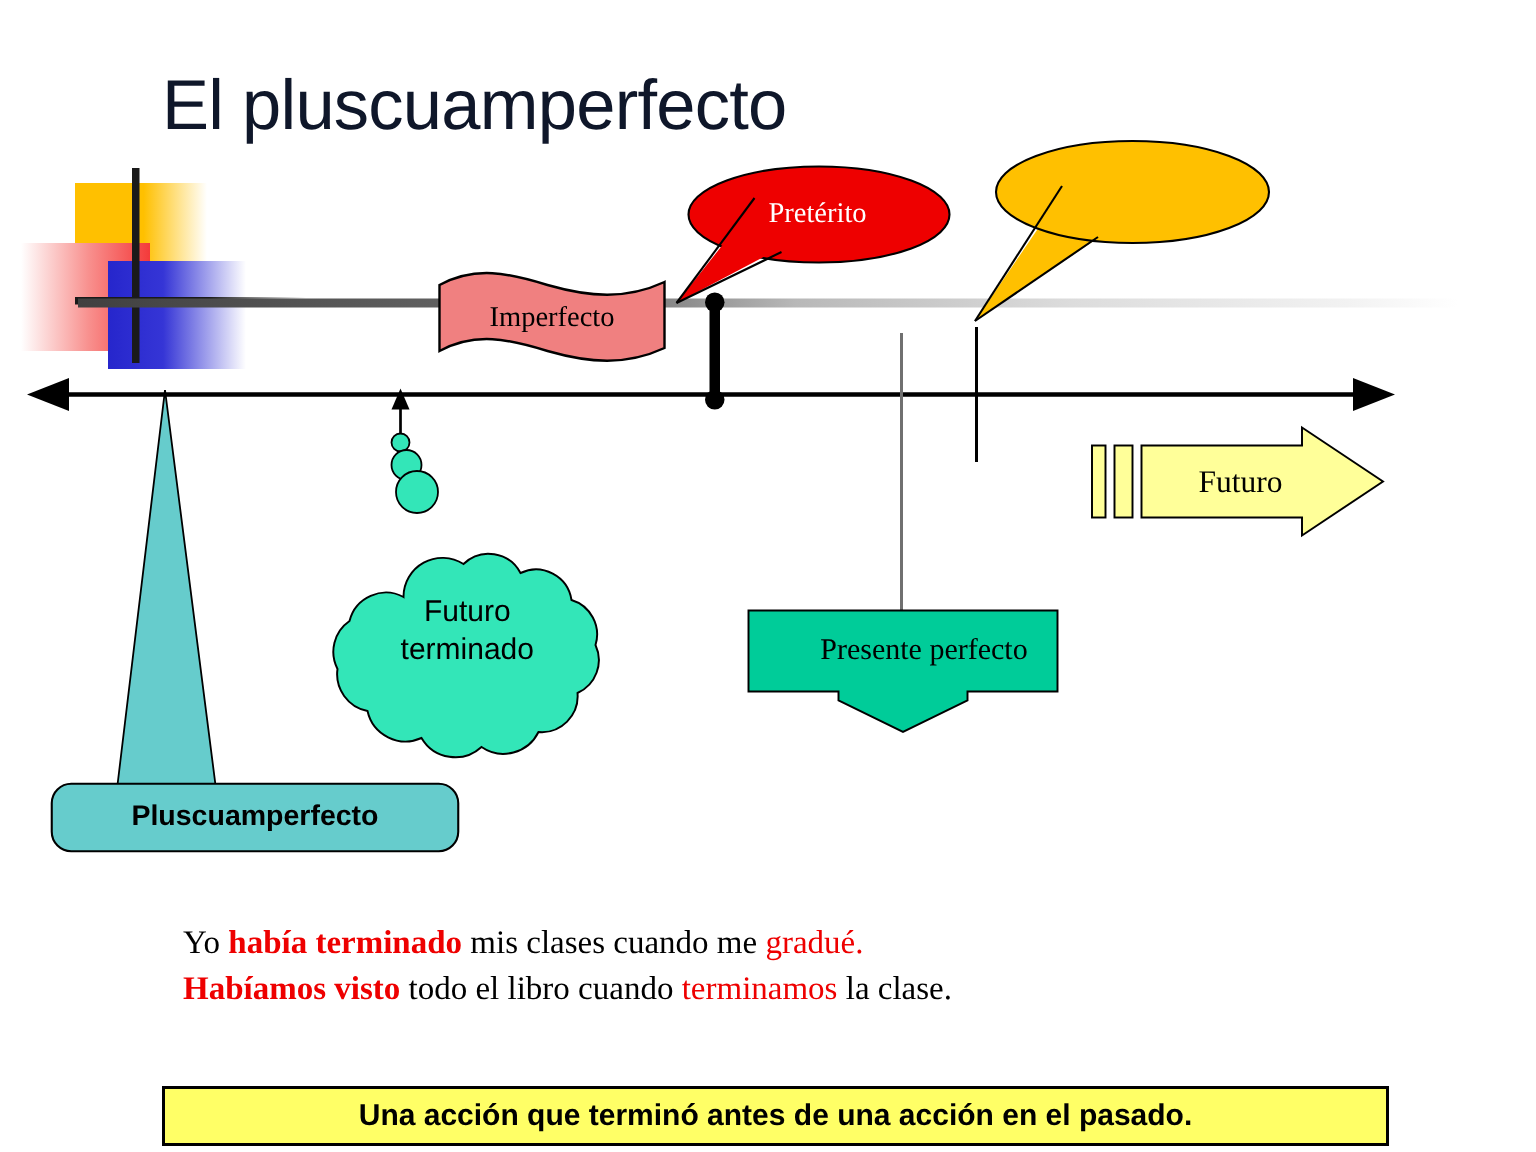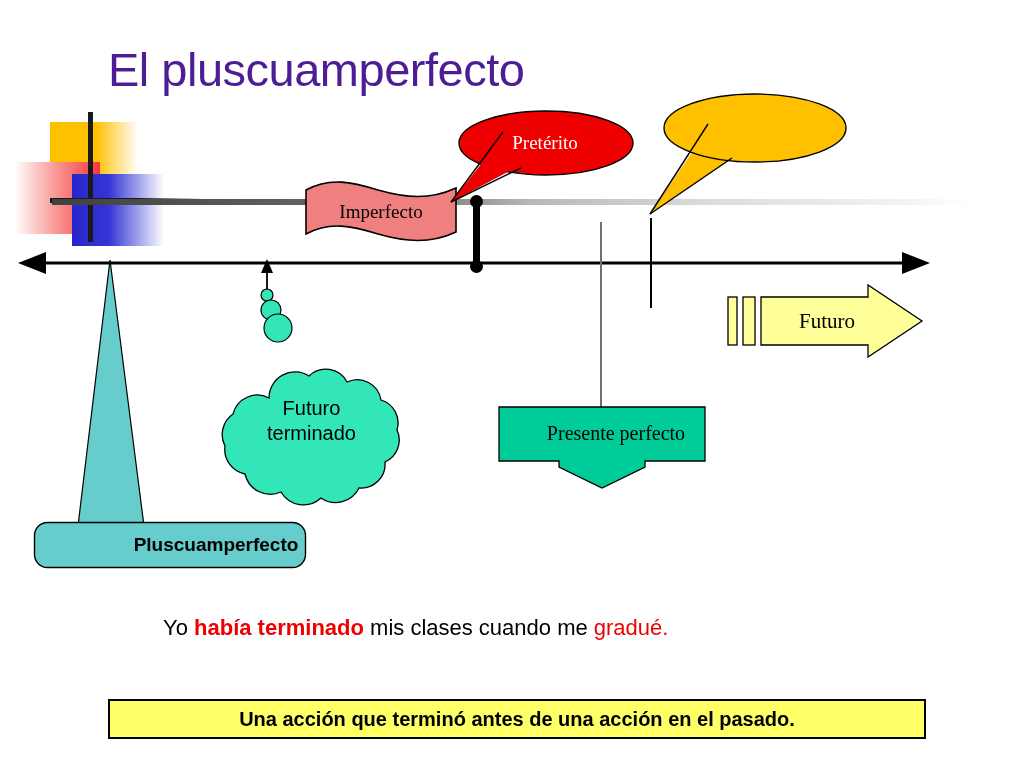--- a/index.html
+++ b/index.html
@@ -16,21 +16,21 @@
   }
 
   
   #slide-title {
     position: absolute;
     left: 108px;
     top: 42px;
     font-family: "Liberation Sans", sans-serif;
     font-size: 47px;
     font-weight: 400;
-    color: #4c1d95;
+    color: #0f172a;
     letter-spacing: -0.5px;
     white-space: nowrap;
   }
 
   
   #deco {
     position: absolute;
     left: 14px;
     top: 112px;
     width: 190px;
@@ -128,21 +128,21 @@
   .shape .label {
     position: absolute;
     display: flex;
     align-items: center;
     justify-content: center;
     text-align: center;
     pointer-events: none;
   }
 
   
-  #imperfecto { left: 302px; top: 180px; width: 158px; height: 63px; }
+  #imperfecto { left: 289px; top: 180px; width: 158px; height: 63px; }
   #imperfecto .label {
     left: 0; top: 0; width: 158px; height: 63px;
     font-family: "Liberation Serif", serif;
     font-size: 19px; color: #000000;
   }
 
   
   #preterito { left: 447px; top: 110px; width: 190px; height: 93px; }
   #preterito .label {
     left: 18px; top: 2px; width: 160px; height: 62px;
@@ -165,21 +165,21 @@
     font-family: "Liberation Serif", serif;
     font-size: 21px; color: #000000;
   }
 
   
   #plus-triangle { left: 72px; top: 258px; width: 80px; height: 272px; }
   #plus-label-box { left: 33px; top: 521px; width: 274px; height: 48px; }
   #plus-label-box .label {
     left: 0; top: 0; width: 274px; height: 48px;
     font-family: "Liberation Sans", sans-serif;
-    font-size: 19px; font-weight: bold; color: #000000; padding-left: 46px;
+    font-size: 19px; font-weight: bold; color: #000000;
   }
 
   
   #fp-arrow { left: 258px; top: 258px; width: 18px; height: 50px; }
   #fp-bubbles { left: 254px; top: 288px; width: 44px; height: 54px; }
   #fp-cloud { left: 209px; top: 358px; width: 205px; height: 150px; }
   #fp-cloud .label {
     left: 35px; top: 28px; width: 135px; height: 70px;
     flex-direction: column;
     font-family: "Liberation Sans", sans-serif;
@@ -193,34 +193,33 @@
     font-family: "Liberation Serif", serif;
     font-size: 20px; color: #000000;
   }
 
   
   #examples {
     position: absolute;
     left: 122px;
     top: 612px;
     width: 840px;
-    font-family: Liberation Sans, sans-serif;
+    font-family: Liberation Serif, serif;
     font-size: 22px;
     color: #000000;
     line-height: 1.42;
-    margin-left: 41px;
   }
   #examples .bold-red { color: #EE0000; font-weight: bold; }
   #examples .red { color: #EE0000; }
 
   
   #definition-box {
     position: absolute;
     left: 108px;
-    top: 699px;
+    top: 724px;
     width: 818px;
     height: 40px;
     background: #FFFF66;
     border: 2px solid #000000;
     box-sizing: border-box;
     display: flex;
     align-items: center;
     justify-content: center;
   }
   #definition-box .label {
@@ -344,17 +343,20 @@
   <svg width="210" height="85" viewBox="0 0 210 85">
     <polygon points="2,2 208,2 208,56 148,56 148,62 105,83 62,62 62,56 2,56" fill="#00CC99" stroke="#000000" stroke-width="1.3"></polygon>
   </svg>
   <div class="label">Presente perfecto</div>
 </div>
 
 <div id="examples">
   <div>
     <span>Yo </span><span class="bold-red">había terminado</span><span> mis clases cuando me </span><span class="red">gradué.</span>
   </div>
+  <div>
+    <span class="bold-red">Habíamos visto</span><span> todo el libro cuando </span><span class="red">terminamos</span><span> la clase.</span>
+  </div>
 </div>
 
 <div id="definition-box">
   <span class="label">Una acción que terminó antes de una acción en el pasado.</span>
 </div>
 
 </body></html>

